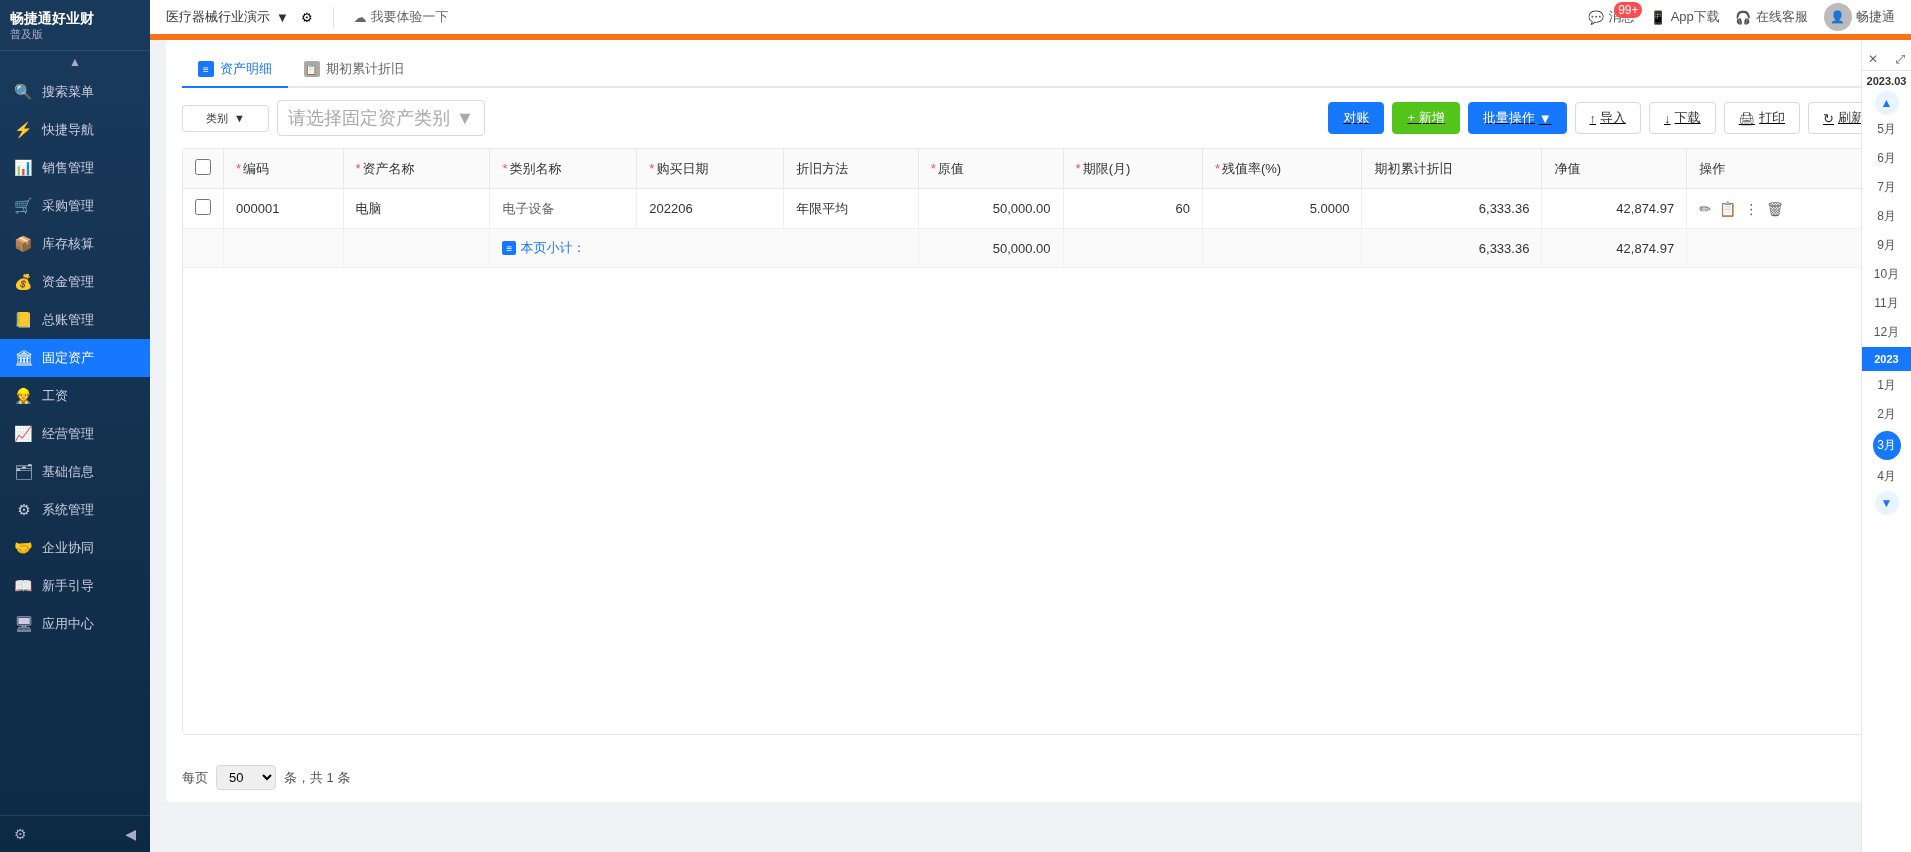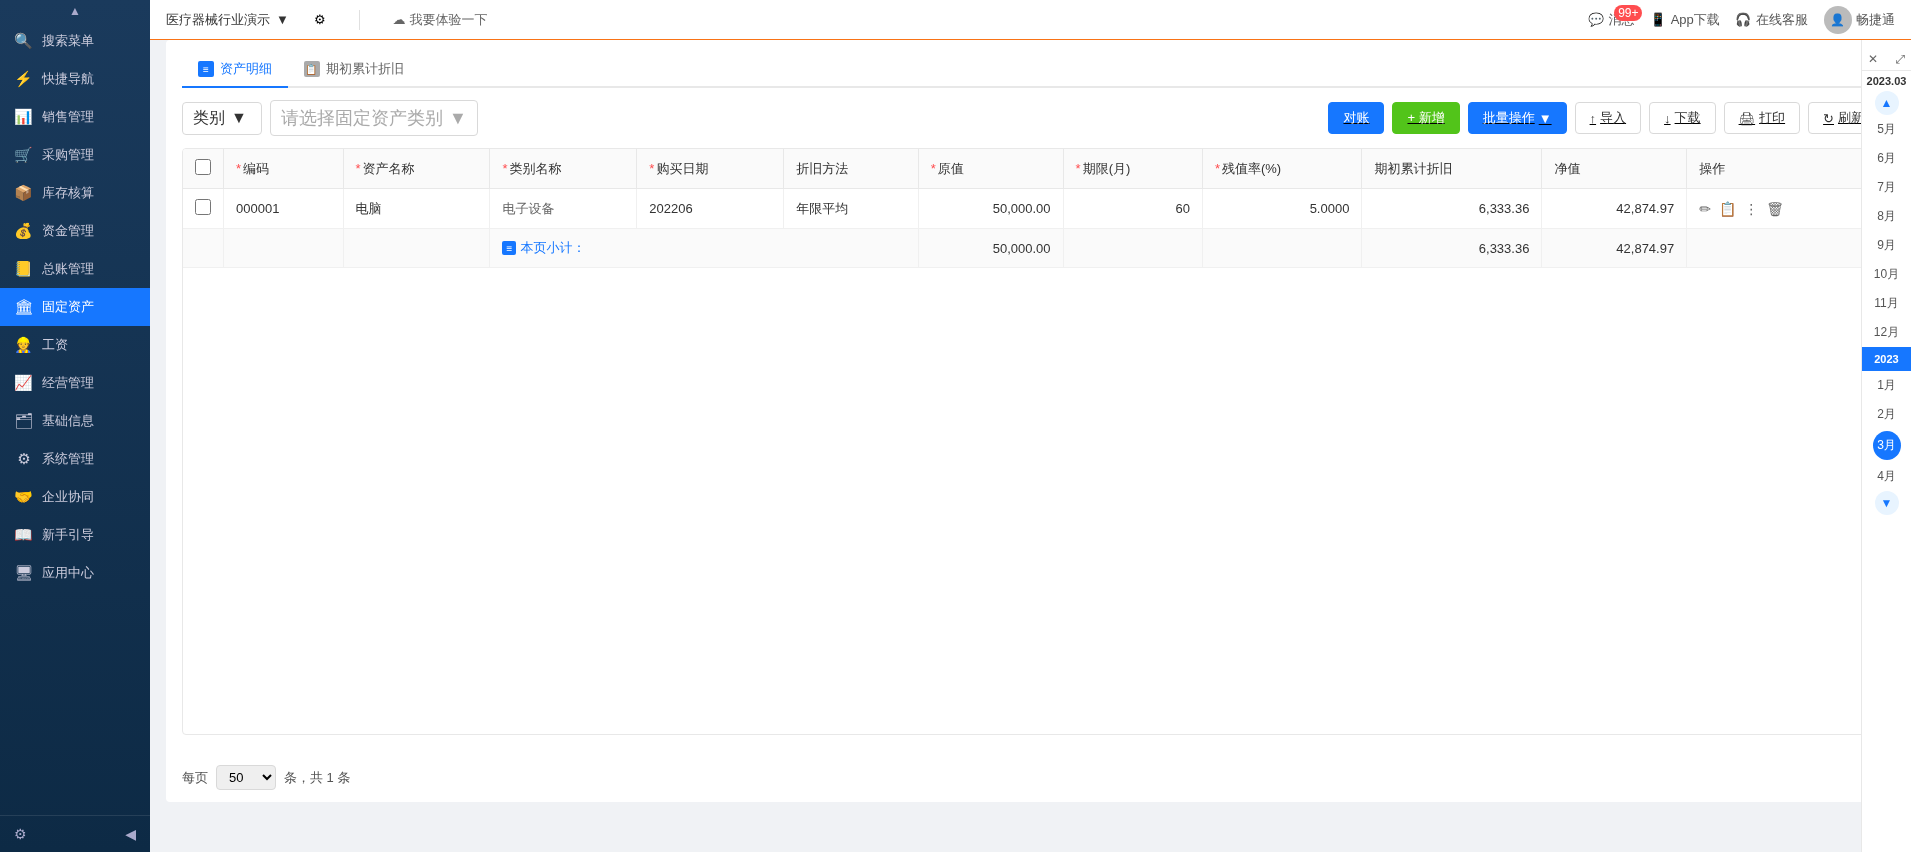--- a/index.html
+++ b/index.html
@@ -67,23 +67,23 @@
 
     
     .topbar {
       position: absolute;
       top: 0; left: 150px; right: 0;
       height: 40px;
       background: #fff;
       display: flex;
       align-items: center;
       padding: 0 16px;
-      border-bottom: 1px solid #f97316;
+      border-bottom: 6px solid #f97316;
       z-index: 10;
-      gap: 25px;
+      gap: 12px;
     }
     .topbar-company {
       display: flex;
       align-items: center;
       gap: 6px;
       font-size: 13px;
       color: #333;
       cursor: pointer;
     }
     .topbar-divider { width: 1px; height: 20px; background: #e0e0e0; margin: 0 8px; }
@@ -244,22 +244,22 @@
       border-color: #52c41a;
     }
     .btn-batch {
       background: #1677ff;
       color: #fff;
       border-color: #1677ff;
     }
     .filter-select {
       border: 1px solid #d9d9d9;
       border-radius: 4px;
-      padding: 5px 10px;
-      font-size: 16px;
+      padding: 5px 23px;
+      font-size: 11px;
       color: #333;
       cursor: pointer;
       background: #fff;
       display: flex;
       align-items: center;
       gap: 6px;
       min-width: 80px;
     }
     .filter-input {
       border: 1px solid #d9d9d9;
@@ -391,20 +391,24 @@
       justify-content: center;
       cursor: pointer;
       color: #1677ff;
       font-size: 12px;
     }
   </style>
 </head>
 <body>
 
 <div class="sidebar">
+  <div class="sidebar-logo">
+    <div class="logo-text">畅捷通好业财</div>
+    <div class="logo-sub">普及版</div>
+  </div>
   <div class="sidebar-scroll-up">▲</div>
   <div class="sidebar-nav" id="sidebar-nav">
       <div class="sidebar-item">
         <span class="icon">🔍</span>
         <span>搜索菜单</span>
       </div>
       <div class="sidebar-item">
         <span class="icon">⚡</span>
         <span>快捷导航</span>
       </div>

